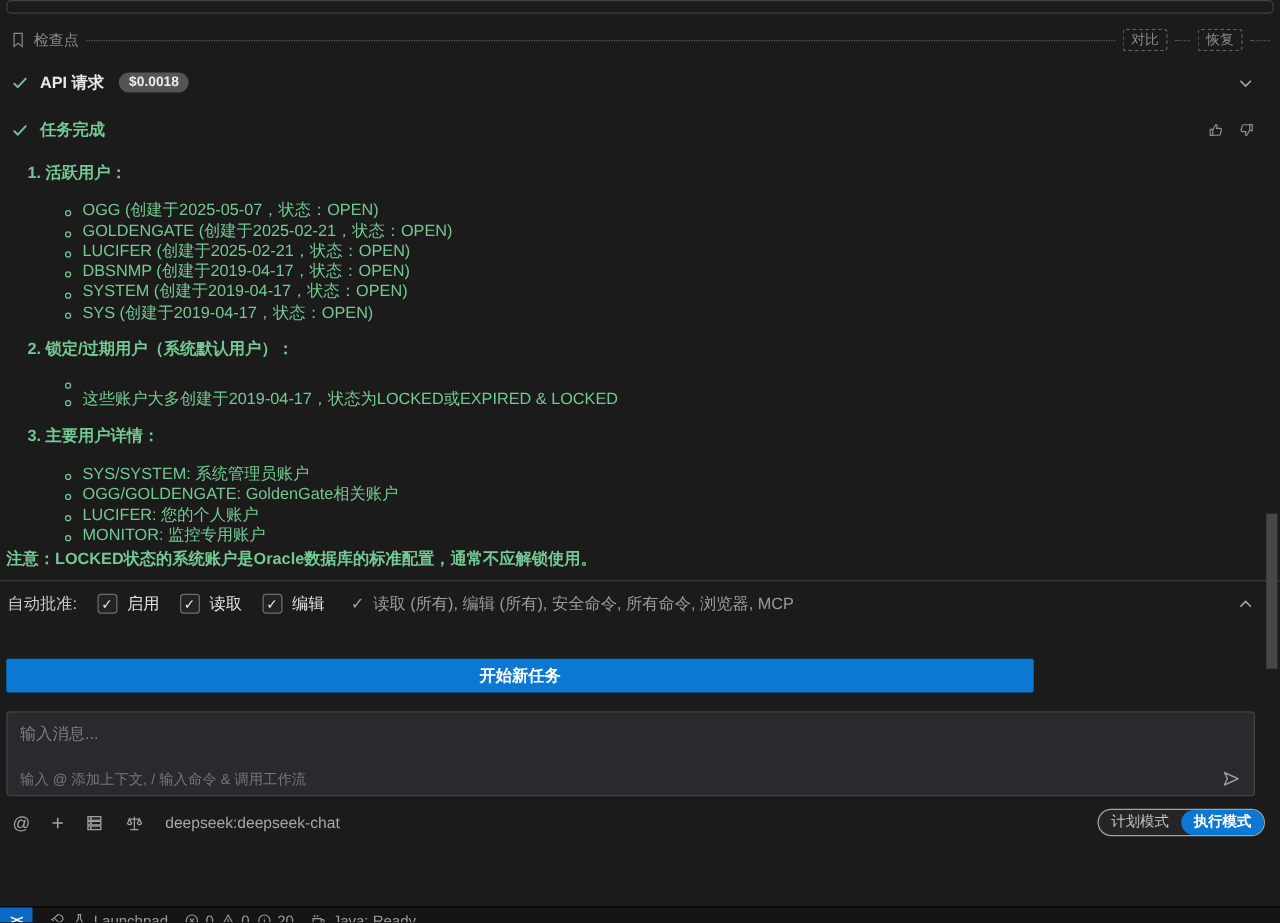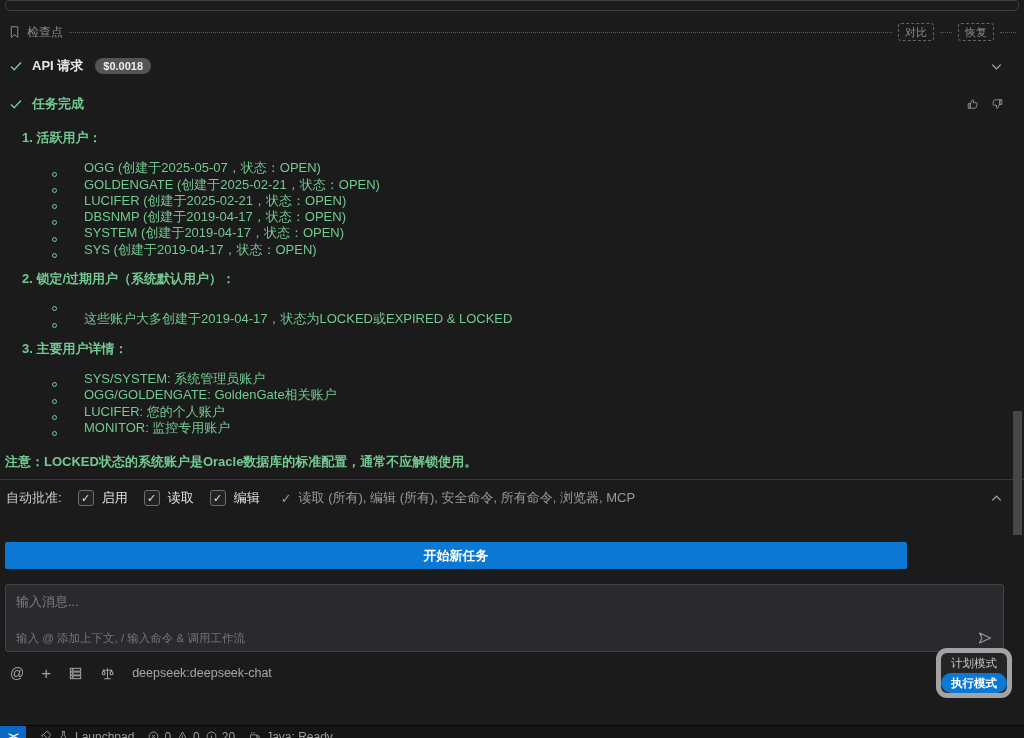--- a/index.html
+++ b/index.html
@@ -27,53 +27,53 @@
   .spacer { flex:1; }
   .task-label { color:#73c991; font-weight:700; font-size:13px; }
   .thumbs { display:flex; gap:10px; }
   .icon-btn { background:none; border:none; padding:0; cursor:pointer; display:flex; align-items:center; }
 
   
   .content { margin:17px 20px 0 5px; color:#73c991; font-size:13px; line-height:16.3px; }
   .intro, .note { font-weight:700; }
   .sec-title { font-weight:700; margin:13px 0 14px 17px; }
   ul.items { list-style:none; padding-left:47px; font-weight:500; }
-  ul.items li { display:flex; gap:27px; align-items:flex-end; }
+  ul.items li { display:flex; gap:9px; align-items:center; }
   .bullet { width:5px; height:5px; border:1px solid #73c991; border-radius:50%; margin-top:5px; flex:none; }
-  .note { margin-top:18px; }
+  .note { margin-top:3px; }
 
   .divider { border-top:1px solid #393939; margin-top:9px; }
 
   
   .approve-row { display:flex; align-items:center; gap:9px; margin:0 20px 0 6px; padding:9px 0; font-size:13px; }
   .approve-label { color:#c9c9c9; }
   .cb-group { display:flex; align-items:center; gap:8px; margin-left:7px; }
   .checkbox { width:16px; height:16px; background:#232325; border:1px solid #6d6d6d; border-radius:3px;
               color:#e8e8e8; font-size:11px; display:flex; align-items:center; justify-content:center; cursor:pointer; }
   .cb-label { font-weight:400; color:#e2e2e2; }
   .summary { color:#9b9b9b; margin-left:12px; display:flex; gap:7px; align-items:center; }
 
   
-  .new-task-btn { display:block; margin:26px 20px 0 5px; width:902px; height:27px; background:#0b79d4;
+  .new-task-btn { display:block; margin:26px 20px 0 5px; width:822px; height:27px; background:#0b79d4;
                   border:none; border-radius:2px; color:#ffffff; font-weight:700; font-size:13px;
                   font-family:inherit; cursor:pointer; }
 
   
   .input-box { margin:15px 20px 0 5px; height:68px; background:#2a2a2e; border:1px solid #414146; border-radius:3px;
                padding:8px 10px 5px 10px; display:flex; flex-direction:column; justify-content:space-between; }
   .input-box textarea { background:transparent; border:none; outline:none; resize:none; color:#cccccc;
                         font-size:13px; font-family:inherit; height:18px; }
   .input-box textarea::placeholder { color:#7e7e7e; }
   .hint-row { display:flex; align-items:flex-end; justify-content:space-between; color:#757575; font-size:11.5px; }
 
   
   .controls-row { display:flex; align-items:center; margin:8px 12px 0 10px; height:26px; gap:17px; color:#9d9d9d; }
   .glyph-icon { font-size:14px; color:#a2a2a2; line-height:1; }
   .model-label { font-size:12.5px; color:#a6a6a6; }
-  .mode-toggle { margin-left:auto; display:flex; border:5px solid #a3a3a3; border-radius:11px; background:#252527; font-size:11.5px;flex-direction:column; }
+  .mode-toggle { margin-left:auto; display:flex; border:1px solid #a3a3a3; border-radius:11px; background:#252527; font-size:11.5px; }
   .mode-pill { padding:2px 10px; line-height:16px; cursor:pointer; }
   .mode-plan { color:#c6c6c6; }
   .mode-act { background:#0b79d4; color:#fff; font-weight:700; border-radius:10px; }
 
   
   .status-bar { position:absolute; left:0; right:0; top:725px; height:22px; background:#151515; border-top:1px solid #060606;
                 display:flex; align-items:center; font-size:12px; color:#9d9d9d; }
   .remote-box { width:26px; height:22px; background:#0969c4; color:#fff; display:flex; align-items:center;
                 justify-content:center; font-size:10px; font-weight:700; letter-spacing:-1px; }
   .sb-item { display:flex; align-items:center; gap:5px; margin-left:13px; }

